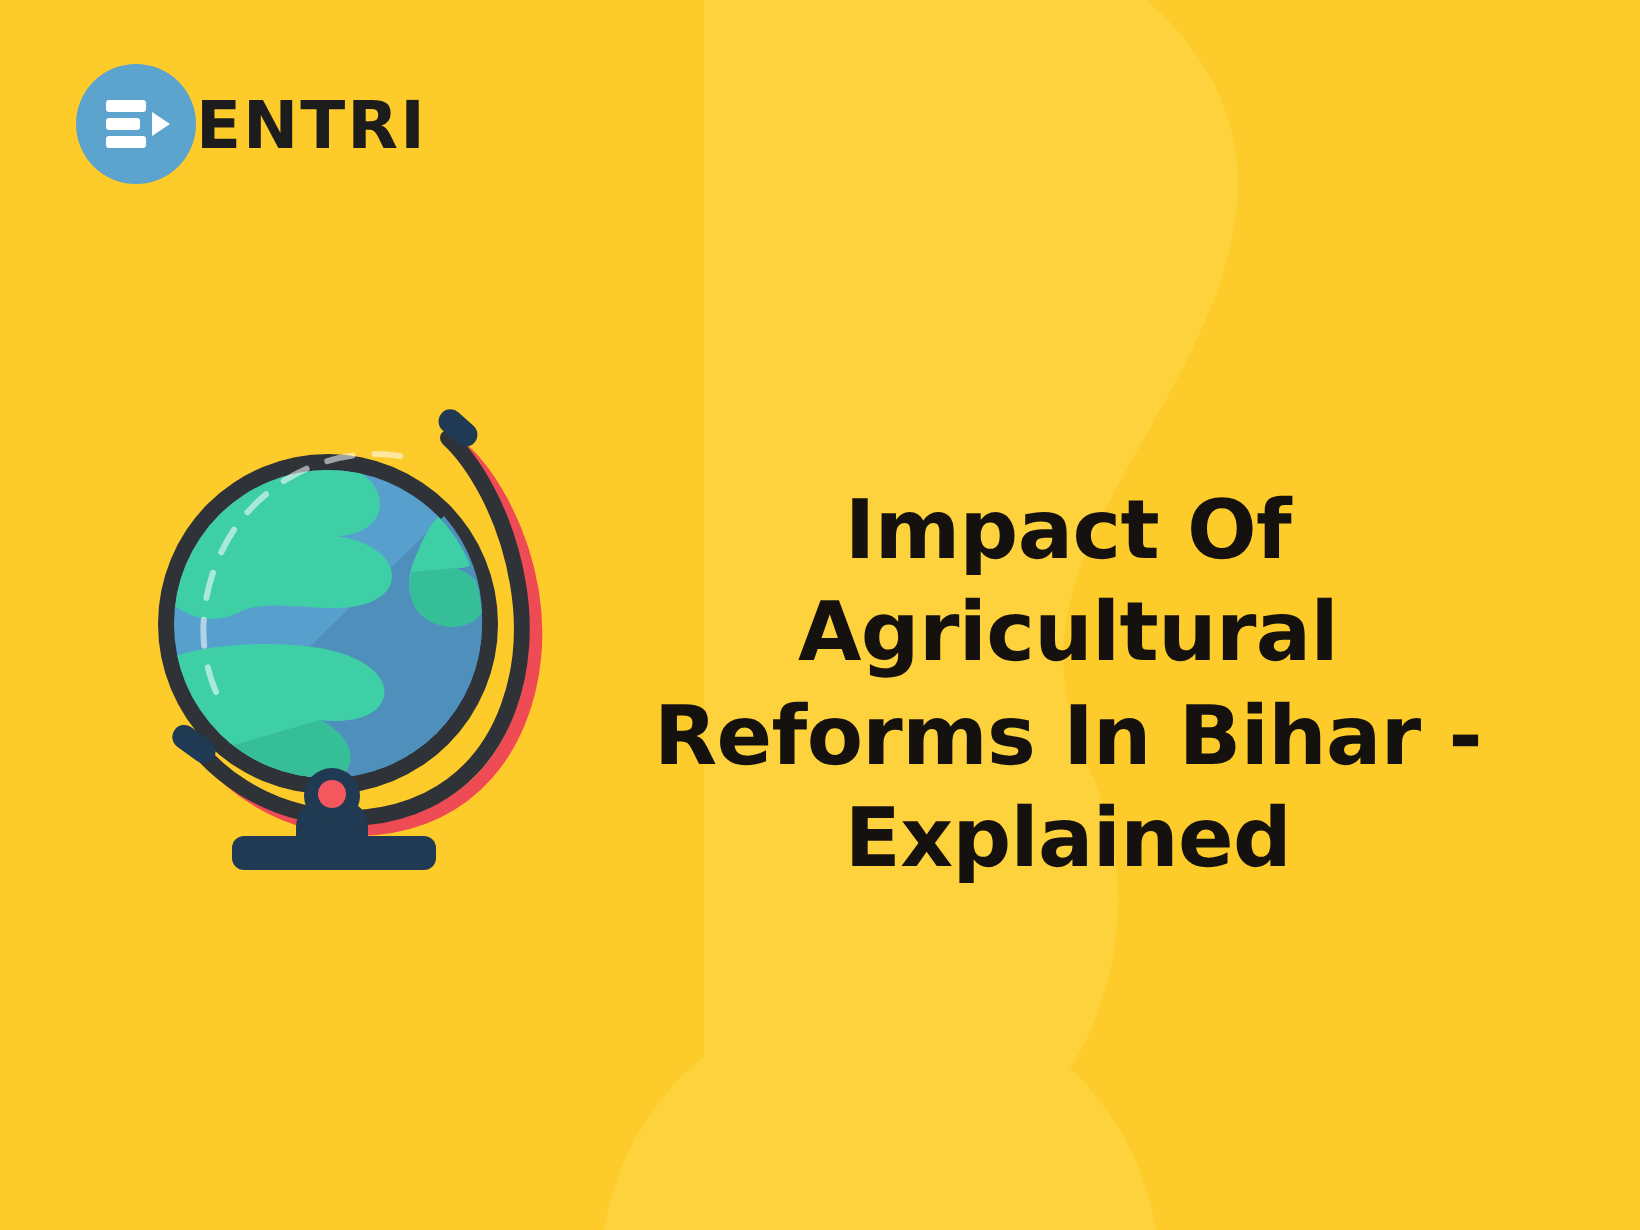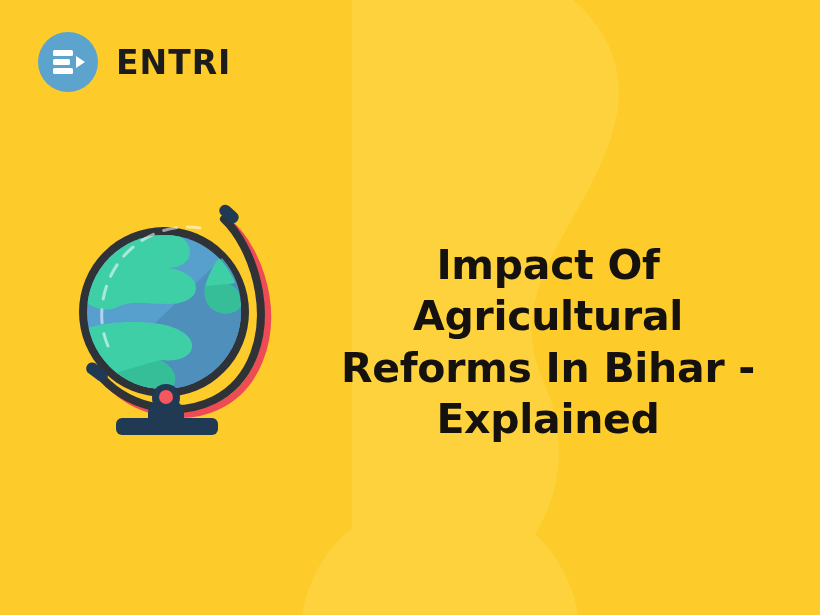--- a/index.html
+++ b/index.html
@@ -28,21 +28,20 @@
     pointer-events: none;
   }
 
   
   .brand {
     position: absolute;
     left: 38px;
     top: 32px;
     display: flex;
     align-items: center;
-    gap: 18px;
   }
   .brand-mark {
     width: 60px;
     height: 60px;
     border-radius: 50%;
     background: #5CA3CE;
     position: relative;
     flex: 0 0 auto;
   }
   .brand-mark .glyph-e {
@@ -87,21 +86,21 @@
     position: absolute;
     left: 72px;
     top: 198px;
     width: 200px;
     height: 240px;
   }
 
   
   .headline {
     position: absolute;
-    left: 326px;
+    left: 312px;
     top: 240px;
     width: 444px;
     font-family: "DejaVu Sans", sans-serif;
     font-size: 41px;
     font-weight: bold;
     line-height: 1.25;
     letter-spacing: -0.3px;
     color: #14110F;
     text-align: center;
     margin: 0;

